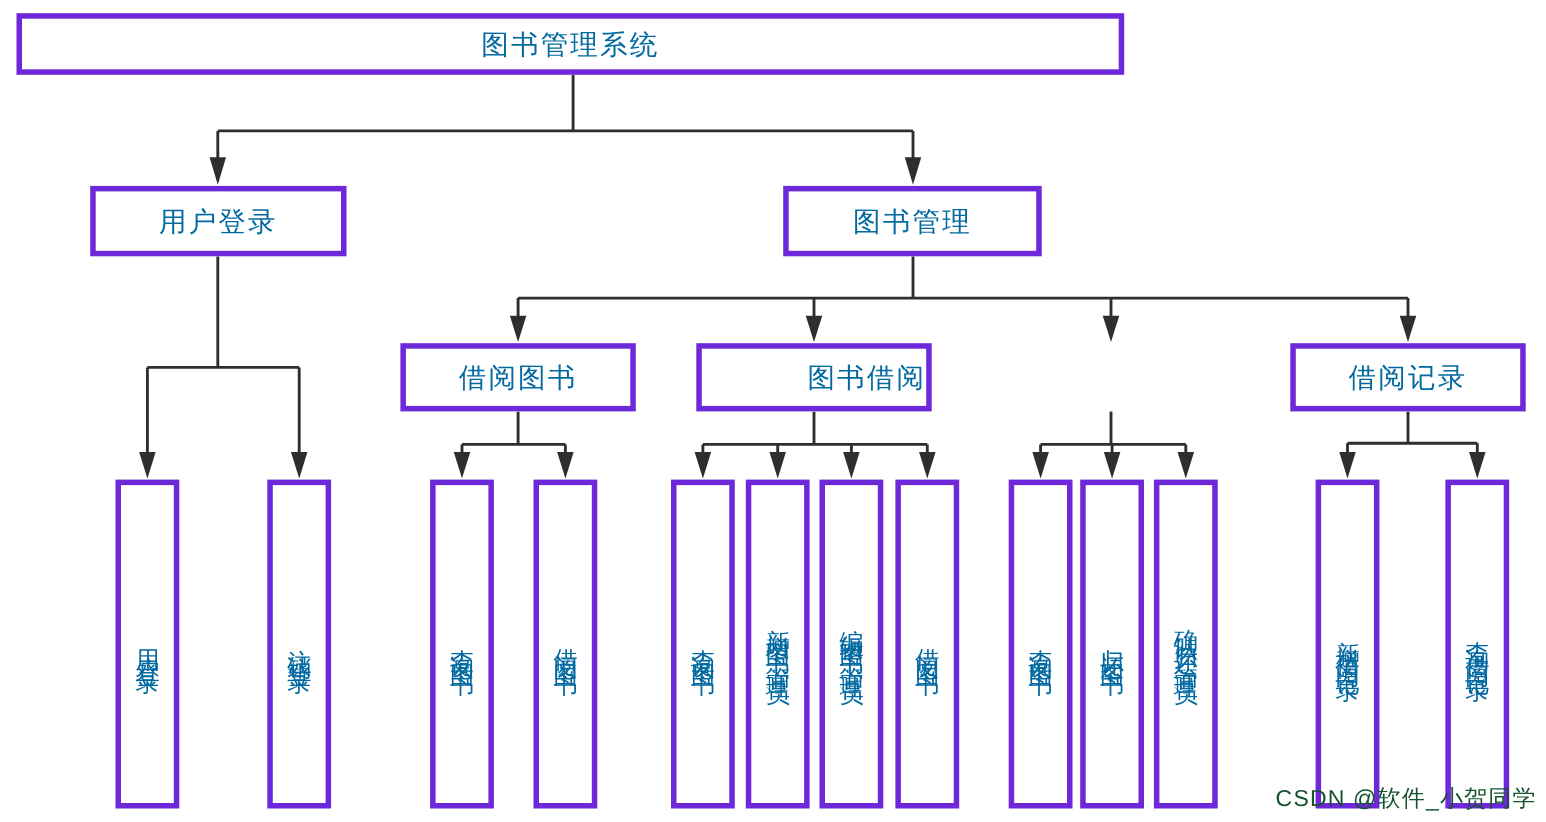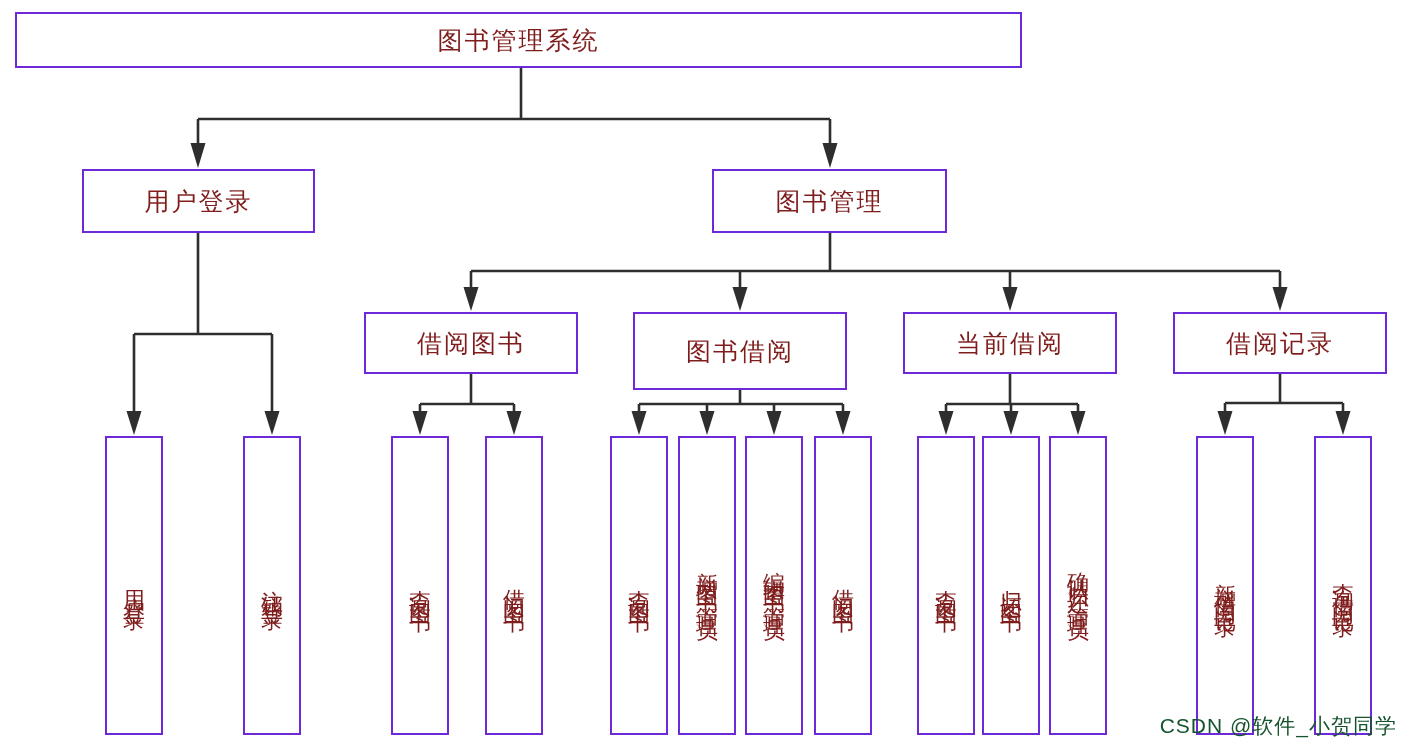--- a/index.html
+++ b/index.html
@@ -18,22 +18,22 @@
   #connectors {
     position: absolute;
     left: 0;
     top: 0;
     z-index: 1;
   }
   .node {
     position: absolute;
     box-sizing: border-box;
     background: #ffffff;
-    border: 2px solid #6d28d9;
-    color: #7f1d1d;
+    border: 5px solid #6d28d9;
+    color: #0369a1;
     display: flex;
     align-items: center;
     justify-content: center;
     z-index: 2;
   }
   .hnode {
     font-size: 25px;
     letter-spacing: 2px;
     white-space: nowrap;
   }
@@ -120,25 +120,22 @@
   <div class="node hnode" style="left:82px; top:169px; width:233px; height:64px;">
     <span>用户登录</span>
   </div>
   <div class="node hnode" style="left:712px; top:169px; width:235px; height:64px;">
     <span>图书管理</span>
   </div>
 
   <div class="node hnode" style="left:364px; top:312px; width:214px; height:62px;">
     <span>借阅图书</span>
   </div>
-  <div class="node hnode" style="left:633px; top:312px; width:214px; height:78px;">
+  <div class="node hnode" style="left:633px; top:312px; width:214px; height:62px;justify-content:flex-end;">
     <span>图书借阅</span>
-  </div>
-  <div class="node hnode" style="left:903px; top:312px; width:214px; height:62px;">
-    <span>当前借阅</span>
   </div>
   <div class="node hnode" style="left:1173px; top:312px; width:214px; height:62px;">
     <span>借阅记录</span>
   </div>
 
   <div class="node vnode" style="left:105px; top:436px; width:58px; height:299px;">
     <span class="vlabel">用户登录</span>
   </div>
   <div class="node vnode" style="left:243px; top:436px; width:58px; height:299px;">
     <span class="vlabel">注销登录</span>

